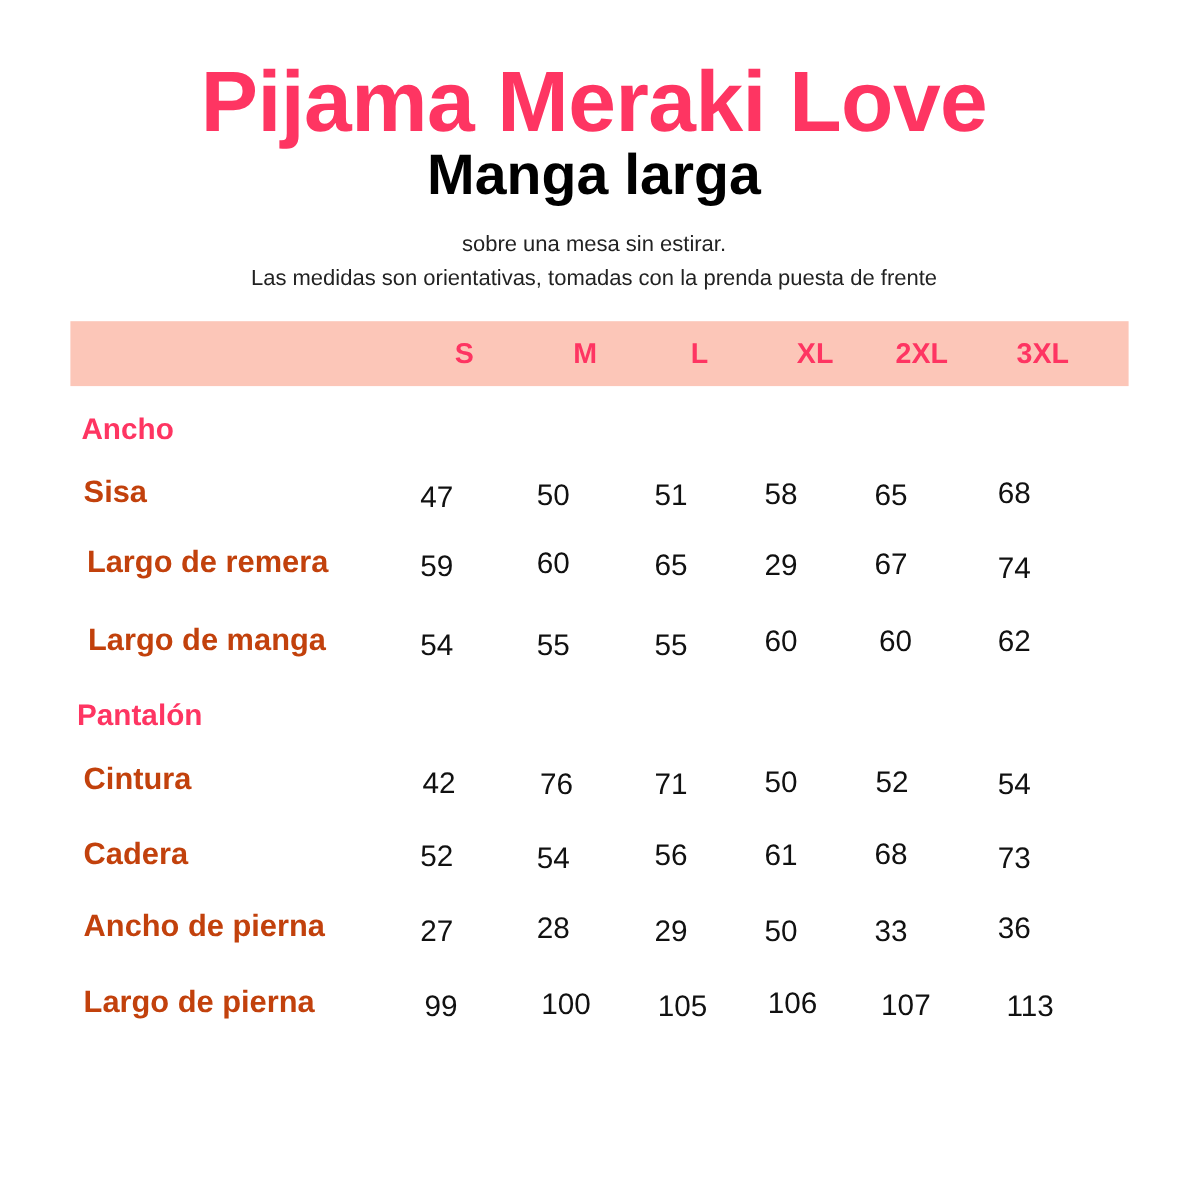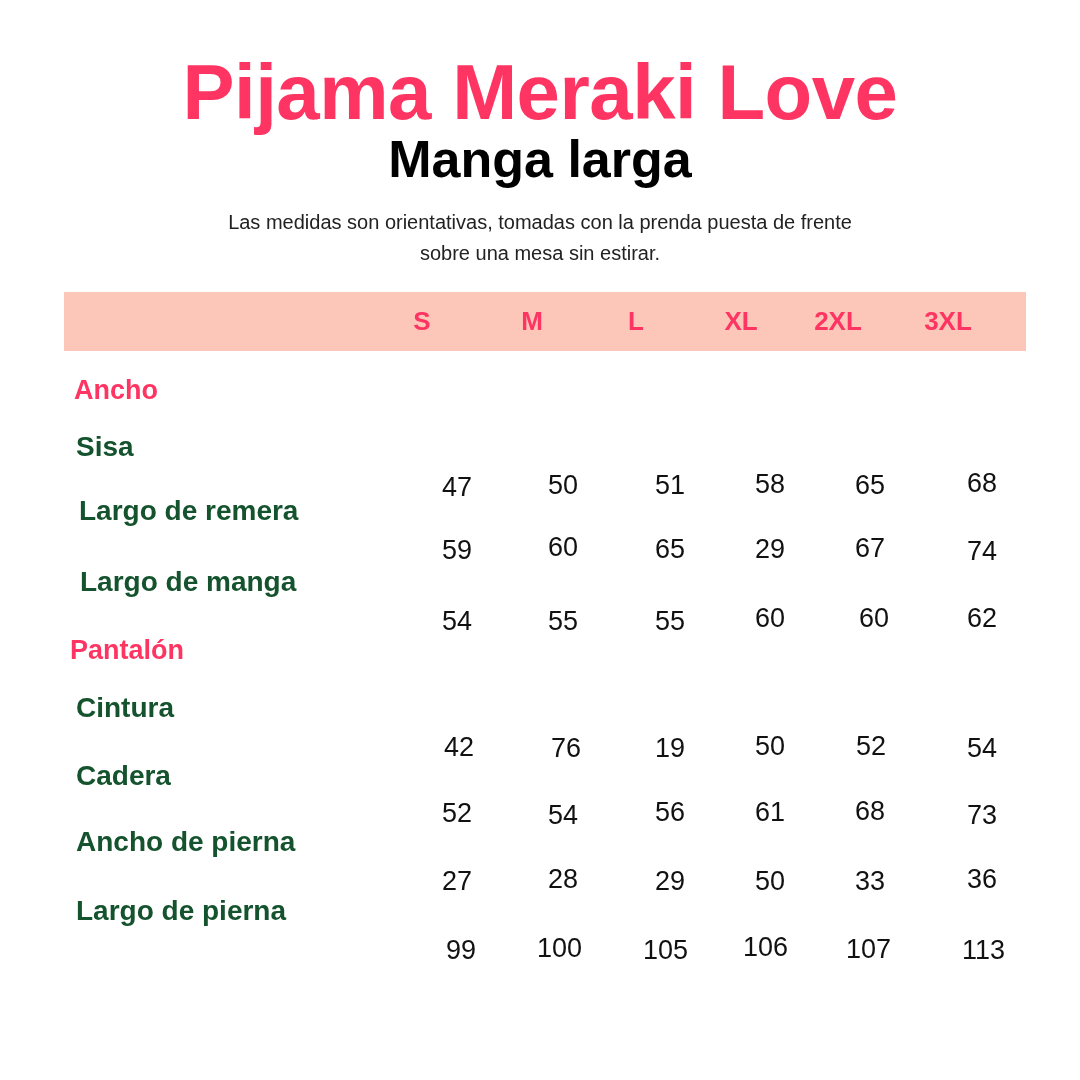--- a/index.html
+++ b/index.html
@@ -24,36 +24,36 @@
       background: #fcc6b8;
     }
     .size-h {
       position: absolute; top: 305px; width: 90px; margin-left: -45px;
       text-align: center; color: #fe3562; font-weight: 700; font-size: 26px; line-height: 32px;
     }
     .section {
       position: absolute; color: #fe3562; font-weight: 700; font-size: 27px; line-height: 32px;
     }
     .row-label {
-      position: absolute; left: 76px; font-weight: 700; font-size: 28px; line-height: 34px; color: #14532d;
+      position: absolute; left: 76px; font-weight: 700; font-size: 28px; line-height: 34px; color: #c2410c;
     }
     .cell {
-      position: absolute; width: 90px; margin-left: -45px; text-align: right;
-      font-size: 27px; line-height: 32px; color: #111; margin-top: 35px;
+      position: absolute; width: 90px; margin-left: -45px; text-align: left;
+      font-size: 27px; line-height: 32px; color: #111;
     }
   </style>
 </head>
 <body>
 
 <div>
   <h1 class="title">Pijama Meraki Love</h1>
   <h2 class="subtitle">Manga larga</h2>
   <div class="note">
+    <div>sobre una mesa sin estirar.</div>
     <div>Las medidas son orientativas, tomadas con la prenda puesta de frente</div>
-    <div>sobre una mesa sin estirar.</div>
   </div>
 
   <div class="header-band"></div>
   <div class="size-h" style="left:422px">S</div>
   <div class="size-h" style="left:532px">M</div>
   <div class="size-h" style="left:636px">L</div>
   <div class="size-h" style="left:741px">XL</div>
   <div class="size-h" style="left:838px">2XL</div>
   <div class="size-h" style="left:948px">3XL</div>
 
@@ -88,21 +88,21 @@
     <div class="cell" style="left:844px; top:567px">60</div>
     <div class="cell" style="left:952px; top:567px">62</div>
   </div>
 
   <div class="section" style="left:70px; top:634px">Pantalón</div>
 
   <div>
     <div class="row-label" style="top:691px">Cintura</div>
     <div class="cell" style="left:429px; top:696px">42</div>
     <div class="cell" style="left:536px; top:697px">76</div>
-    <div class="cell" style="left:640px; top:697px">19</div>
+    <div class="cell" style="left:640px; top:697px">71</div>
     <div class="cell" style="left:740px; top:695px">50</div>
     <div class="cell" style="left:841px; top:695px">52</div>
     <div class="cell" style="left:952px; top:697px">54</div>
   </div>
 
   <div>
     <div class="row-label" style="top:759px">Cadera</div>
     <div class="cell" style="left:427px; top:762px">52</div>
     <div class="cell" style="left:533px; top:764px">54</div>
     <div class="cell" style="left:640px; top:761px">56</div>

